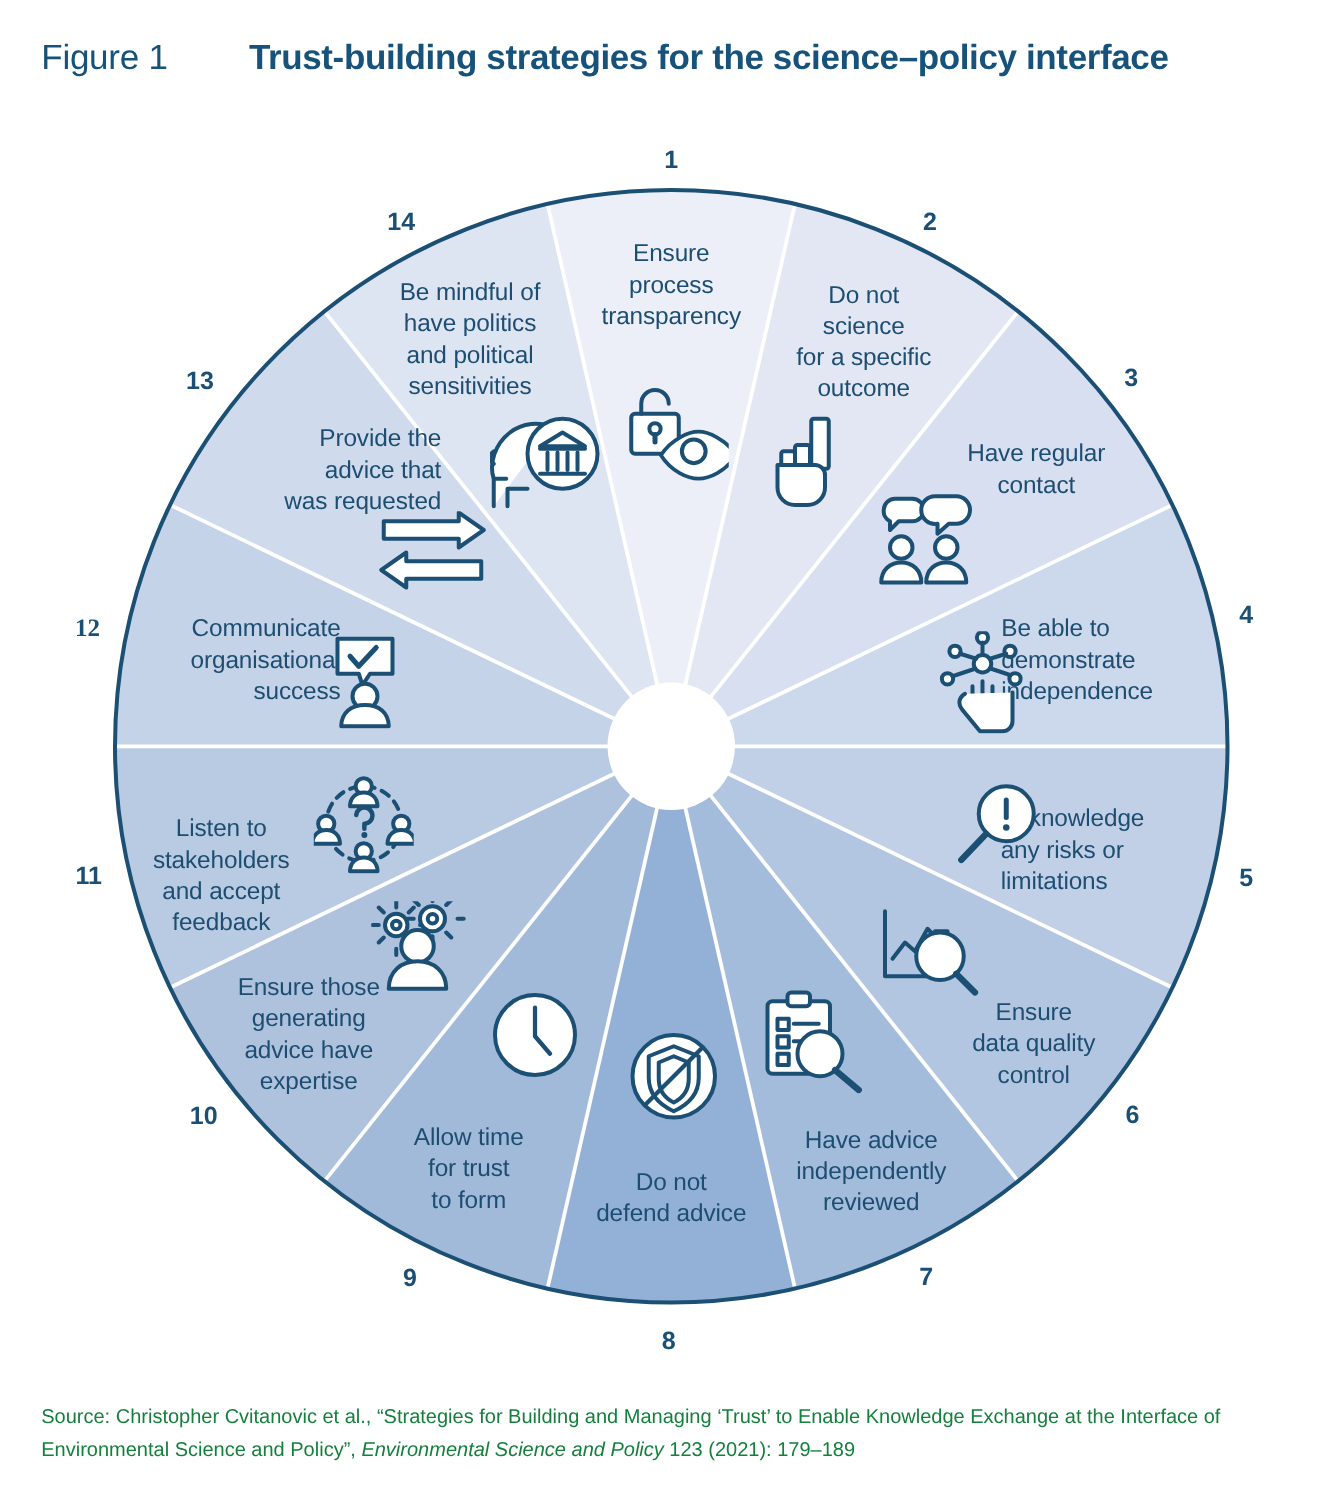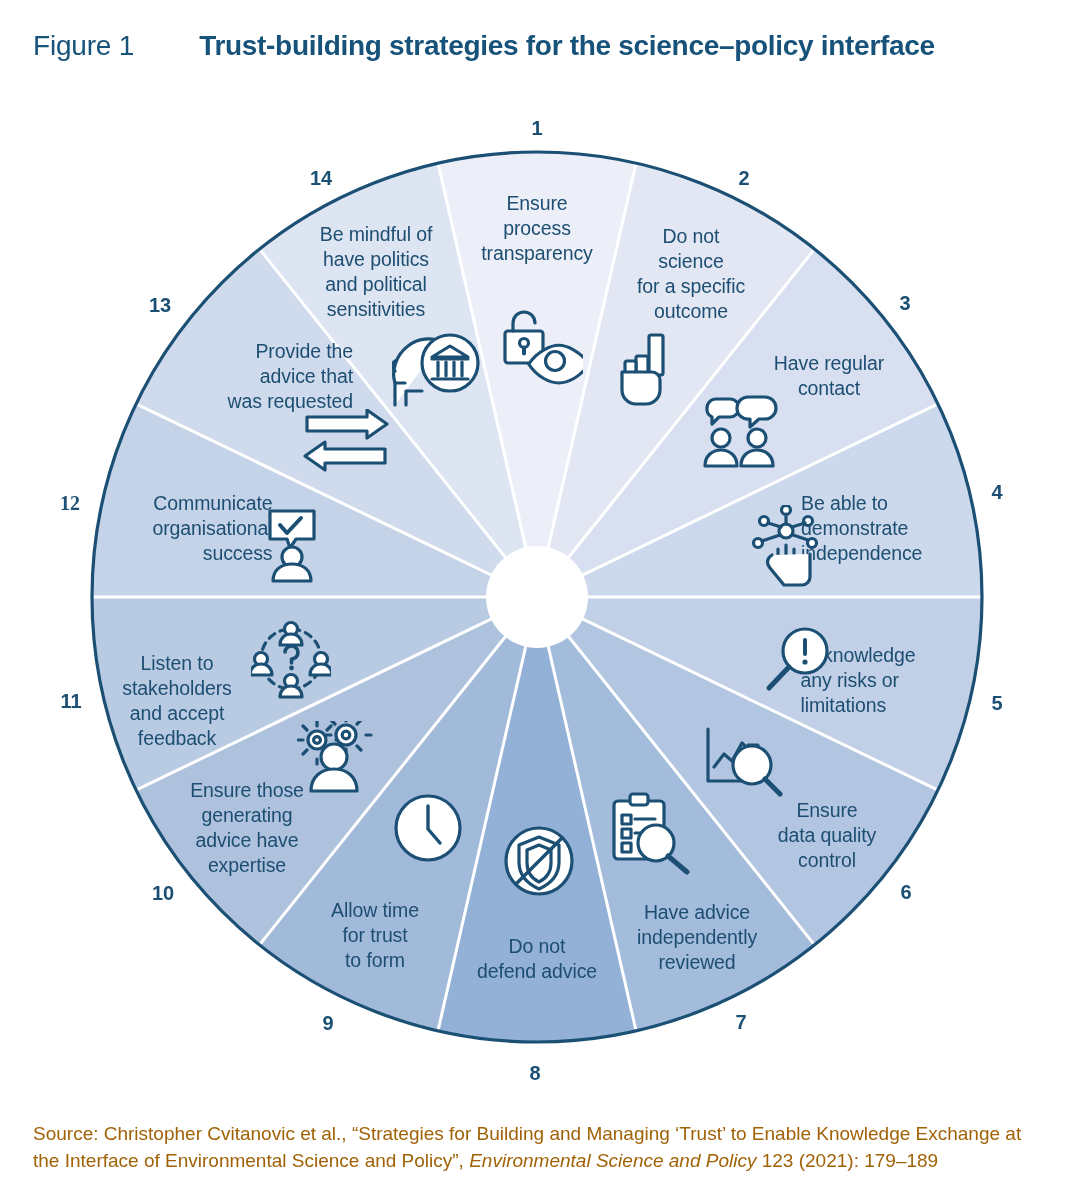--- a/index.html
+++ b/index.html
@@ -90,23 +90,23 @@
     pointer-events: none;
   }
   .seg-icon svg { display: block; }
 
   
   #source-note {
     position: absolute;
     left: 33px;
     top: 1120px;
     width: 990px;
-    font-size: 19px;
+    font-size: 16px;
     line-height: 27px;
-    color: #a16207;
+    color: #15803d;
     font-weight: 400;
   }
   #source-note .it { font-style: italic; }
 </style>
 </head>
 <body>
 
 <div id="figure-header">
   <span id="figure-label">Figure 1</span>
   <span id="figure-title">Trust-building strategies for the science–policy interface</span>

